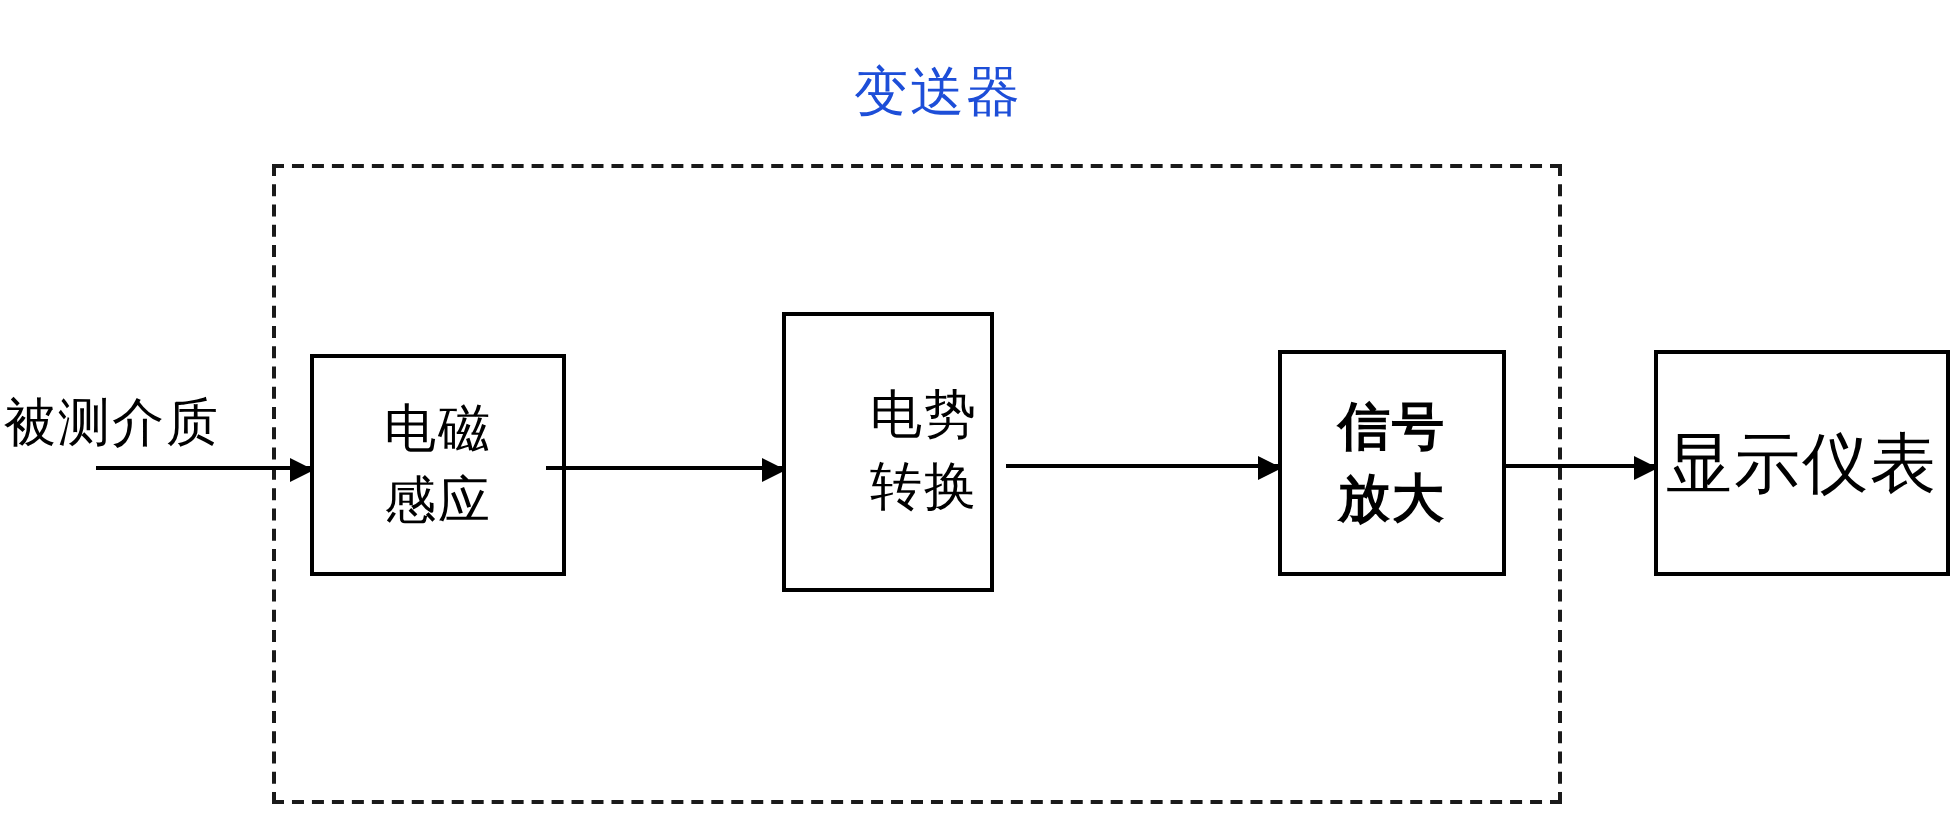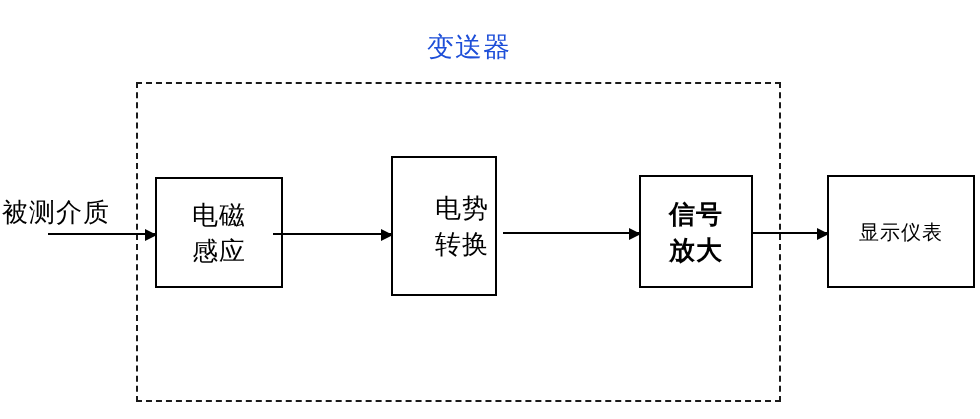--- a/index.html
+++ b/index.html
@@ -63,21 +63,21 @@
     letter-spacing: 1px;
   }
   .block .block-text {
     display: block;
     white-space: pre-line;
   }
 
   #block-em-induction   { left: 155px; top: 177px; width: 128px; height: 111px; }
   #block-potential-conv { left: 391px; top: 156px; width: 106px; height: 140px; padding-left: 36px; }
   #block-signal-amp     { left: 639px; top: 175px; width: 114px; height: 113px; font-weight: bold; }
-  #block-display-meter  { left: 827px; top: 175px; width: 148px; height: 113px; font-size: 20px; }
+  #block-display-meter  { left: 827px; top: 175px; width: 148px; height: 113px; font-size: 33px; }
 
   
   .input-label {
     position: absolute;
     left: 2px;
     top: 195px;
     font-size: 26px;
     line-height: 34px;
     letter-spacing: 1px;
     color: #000000;

